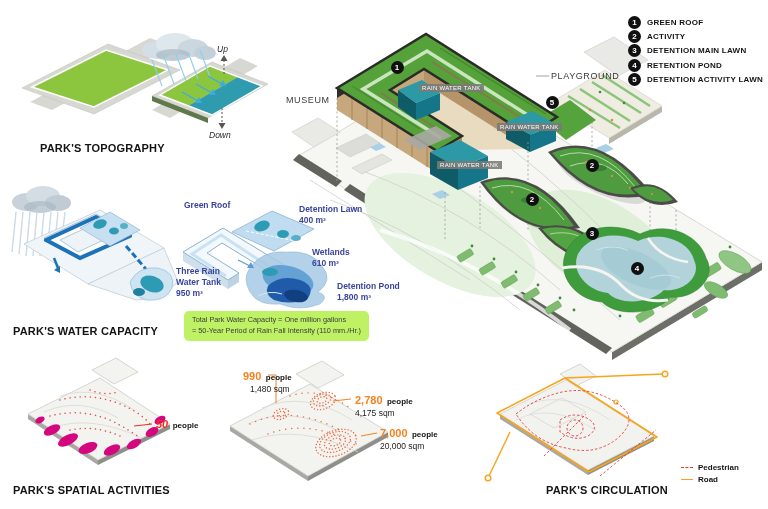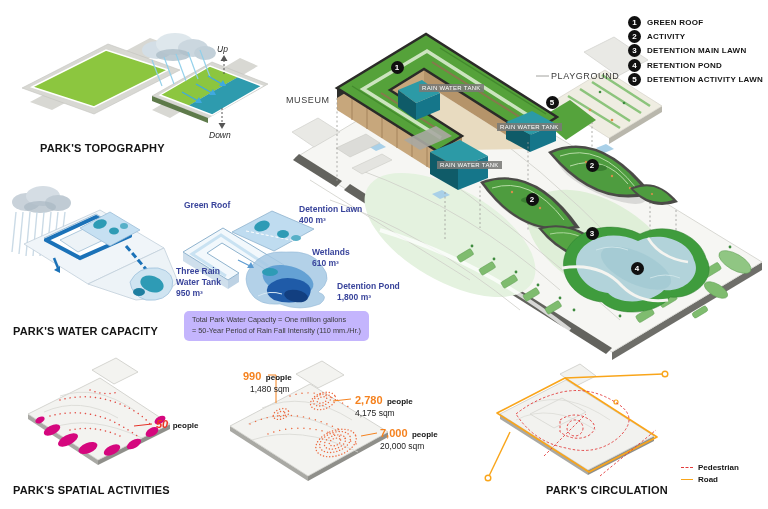--- a/index.html
+++ b/index.html
@@ -13,21 +13,21 @@
   .badge{width:13px;height:13px;border-radius:50%;background:#101010;color:#fff;
          font-size:8px;font-weight:700;display:flex;align-items:center;justify-content:center;}
   .legend{display:flex;flex-direction:column;}
   .legend-row{display:flex;align-items:center;height:13px;margin-bottom:1.2px;}
   .legend-row .badge{flex:0 0 13px;}
   .legend-label{font-size:8px;font-weight:700;color:#141414;letter-spacing:.25px;
                 margin-left:6px;white-space:nowrap;}
   .rwt{background:rgba(122,122,118,.88);color:#fff;font-size:6px;letter-spacing:.3px;
        padding:1px 3px;white-space:nowrap;}
   .wlabel{color:#39449B;font-size:8.5px;font-weight:700;line-height:1.3;white-space:nowrap;}
-  .capbox{background:#c4b5fd;border-radius:5px;font-size:7.3px;color:#3a3a3a;
+  .capbox{background:#bef264;border-radius:5px;font-size:7.3px;color:#3a3a3a;
           padding:4px 8px;line-height:1.5;white-space:nowrap;}
   .num-orange{color:#F5821F;font-weight:700;font-size:11px;}
   .num-red{color:#EE3124;font-weight:700;font-size:11px;font-style:italic;}
   .unit{color:#141414;font-size:8px;font-weight:700;}
   .area{color:#222;font-size:8.5px;white-space:nowrap;}
   .peopleline{white-space:nowrap;}
   .clegend-row{display:flex;align-items:center;height:12px;}
   .clegend-label{font-size:8px;color:#141414;margin-left:5px;white-space:nowrap;}
   .ped-sample{width:12px;border-top:1.6px dashed #E23A3A;}
   .road-sample{width:12px;border-top:1.8px solid #F9A51A;}

